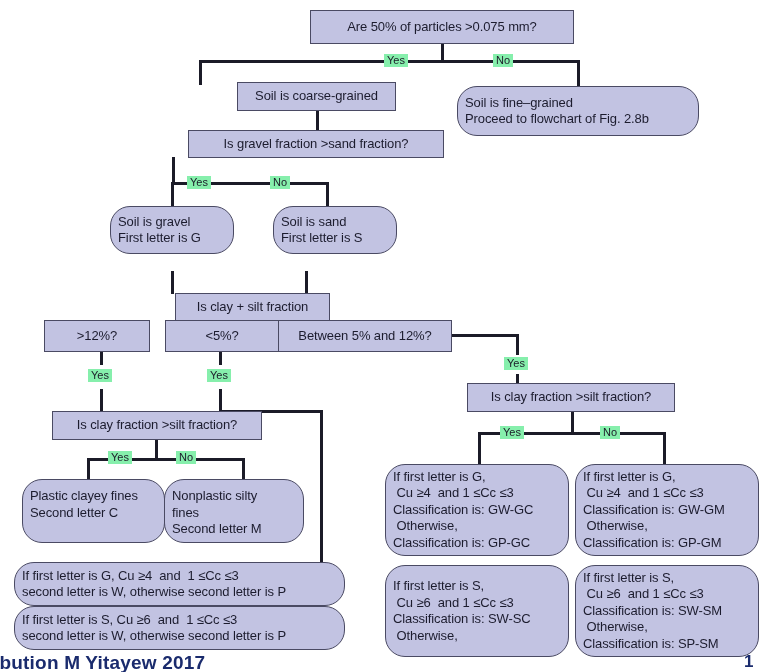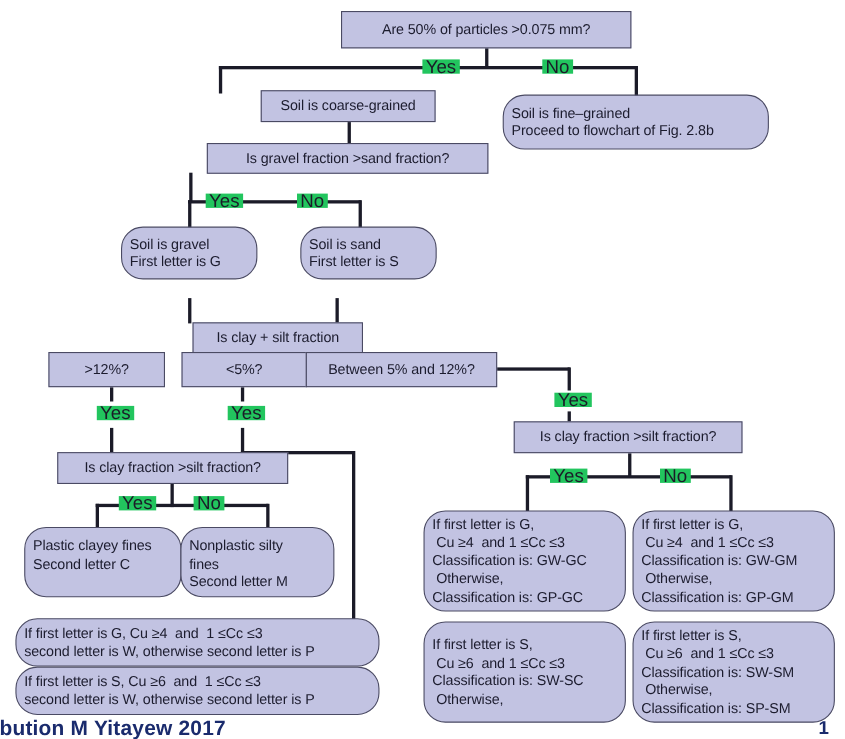--- a/index.html
+++ b/index.html
@@ -30,23 +30,23 @@
   .box .ln{display:block;white-space:pre;}
   .box.ctr{align-items:center;text-align:center;}
   .box.lft{align-items:flex-start;text-align:left;padding-left:7px;}
   .box.pad{padding:4px 7px;border-radius:20px;}
   .line{
     position:absolute;
     background:#1b1b28;
   }
   .lbl{
     position:absolute;
-    font-size:17px;
+    font-size:11px;
     color:#1b1b28;
-    background:#22c55e;
+    background:#86efac;
     padding:0 3px;
     white-space:nowrap;
     line-height:13px;
   }
   .footer{
     position:absolute;
     font-family:"Liberation Sans", sans-serif;
     font-weight:bold;
     font-size:19px;
     color:#1a2b6d;

